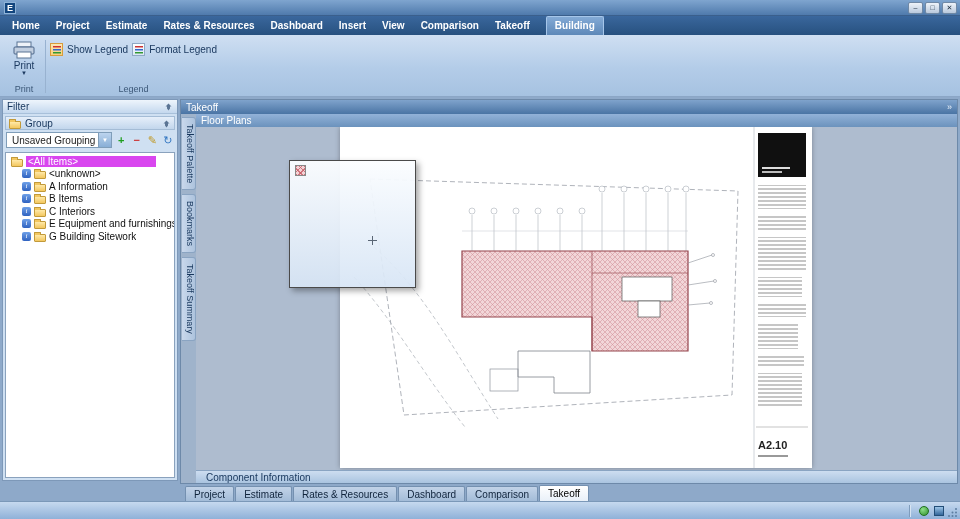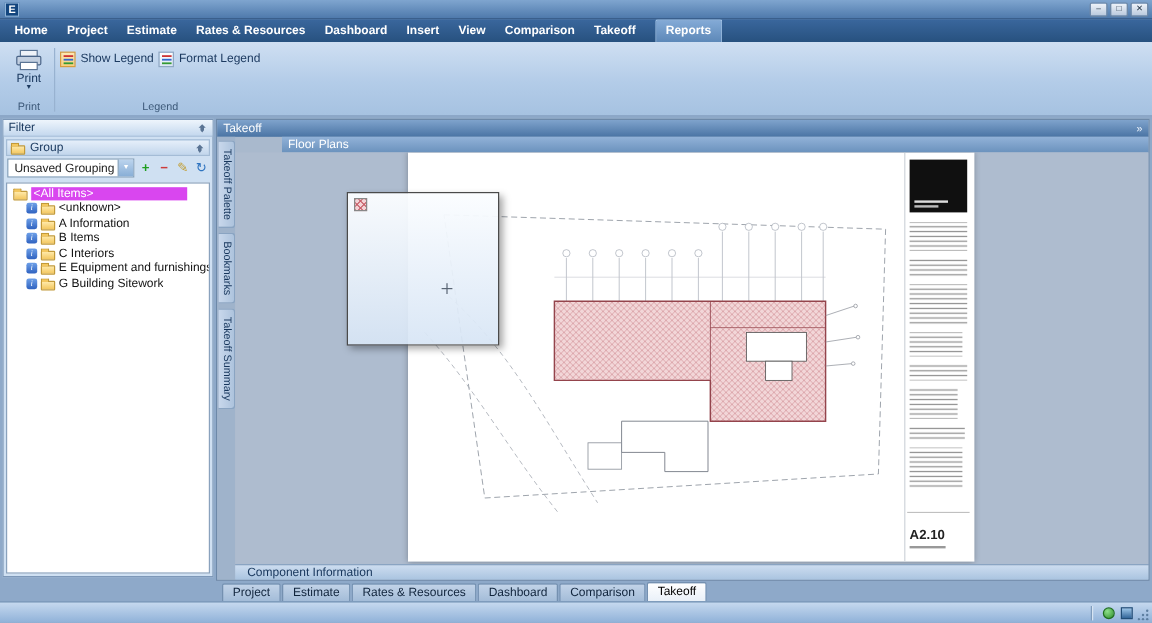--- a/index.html
+++ b/index.html
@@ -70,21 +70,21 @@
 
   
   .right-col{flex:1;display:flex;flex-direction:column;min-width:0;}
   .takeoff-panel{flex:1;display:flex;flex-direction:column;border:1px solid #6d89a9;background:#a9b9cd;min-height:0;}
   .tk-hdr{height:14px;background:linear-gradient(#7fa3cc,#4a74a4);display:flex;align-items:center;justify-content:space-between;color:#fff;font-size:10px;padding:0 5px;}
   .tk-chevrons{font-size:9px;color:#eaf2fb;}
   .tk-body{flex:1;display:flex;min-height:0;}
   .vtabs{width:15px;display:flex;flex-direction:column;gap:4px;padding-top:3px;background:#9fb3cb;align-items:center;}
   .vtab{writing-mode:vertical-rl;font-size:9px;color:#17365c;background:linear-gradient(90deg,#c9d8ec,#adc3dd);border:1px solid #8aa4c2;border-left:none;border-radius:0 3px 3px 0;padding:6px 0;width:14px;text-align:center;white-space:nowrap;}
   .tk-main{flex:1;display:flex;flex-direction:column;min-width:0;}
-  .fp-hdr{height:13px;background:linear-gradient(#92b2d8,#6b92bd);color:#fff;font-size:10px;display:flex;align-items:center;padding:0 5px;margin-left:39px;}
+  .fp-hdr{height:13px;background:linear-gradient(#92b2d8,#6b92bd);color:#fff;font-size:10px;display:flex;align-items:center;padding:0 5px;}
   .viewport{flex:1;position:relative;background:#aebccf;overflow:hidden;}
   .sheet{position:absolute;left:144px;top:0;width:472px;height:341px;background:#fff;box-shadow:0 0 5px rgba(0,0,0,.3);}
   .sheet svg{display:block;}
   .tooltip{position:absolute;left:93px;top:33px;width:127px;height:128px;background:linear-gradient(rgba(251,253,255,.96),rgba(215,229,245,.92));border:1px solid #4a4a4a;box-shadow:3px 3px 6px rgba(0,0,0,.35);z-index:5;}
   .tooltip-hdr{display:flex;align-items:center;gap:4px;padding:4px 5px;font-size:10px;color:#111;}
   .swatch{width:11px;height:11px;border:1px solid #888;background-color:#f3d3d6;background-image:
      repeating-linear-gradient(45deg, rgba(198,92,102,.8) 0 1px, transparent 1px 4px),
      repeating-linear-gradient(-45deg, rgba(198,92,102,.8) 0 1px, transparent 1px 4px);}
   .crosshair{position:absolute;left:172px;top:109px;width:9px;height:9px;z-index:6;}
   .crosshair::before{content:"";position:absolute;left:0;top:4px;width:9px;height:1px;background:#5a6675;}
@@ -118,21 +118,21 @@
 <div class="menubar">
   <div class="mtab">Home</div>
   <div class="mtab">Project</div>
   <div class="mtab">Estimate</div>
   <div class="mtab">Rates &amp; Resources</div>
   <div class="mtab">Dashboard</div>
   <div class="mtab">Insert</div>
   <div class="mtab">View</div>
   <div class="mtab">Comparison</div>
   <div class="mtab">Takeoff</div>
-  <div class="mtab active">Reports</div>
+  <div class="mtab active">Building</div>
 </div>
 
 <div class="ribbon">
   <div class="rgroup">
     <div class="print-btn">
       <svg width="22" height="18" viewBox="0 0 22 18">
         <rect x="4" y="1" width="14" height="5" fill="#eef2f8" stroke="#5a7494"></rect>
         <rect x="1" y="6" width="20" height="7" rx="1" fill="#c2cfe0" stroke="#4a6488"></rect>
         <rect x="4" y="11" width="14" height="6" fill="#fff" stroke="#5a7494"></rect>
       </svg>

